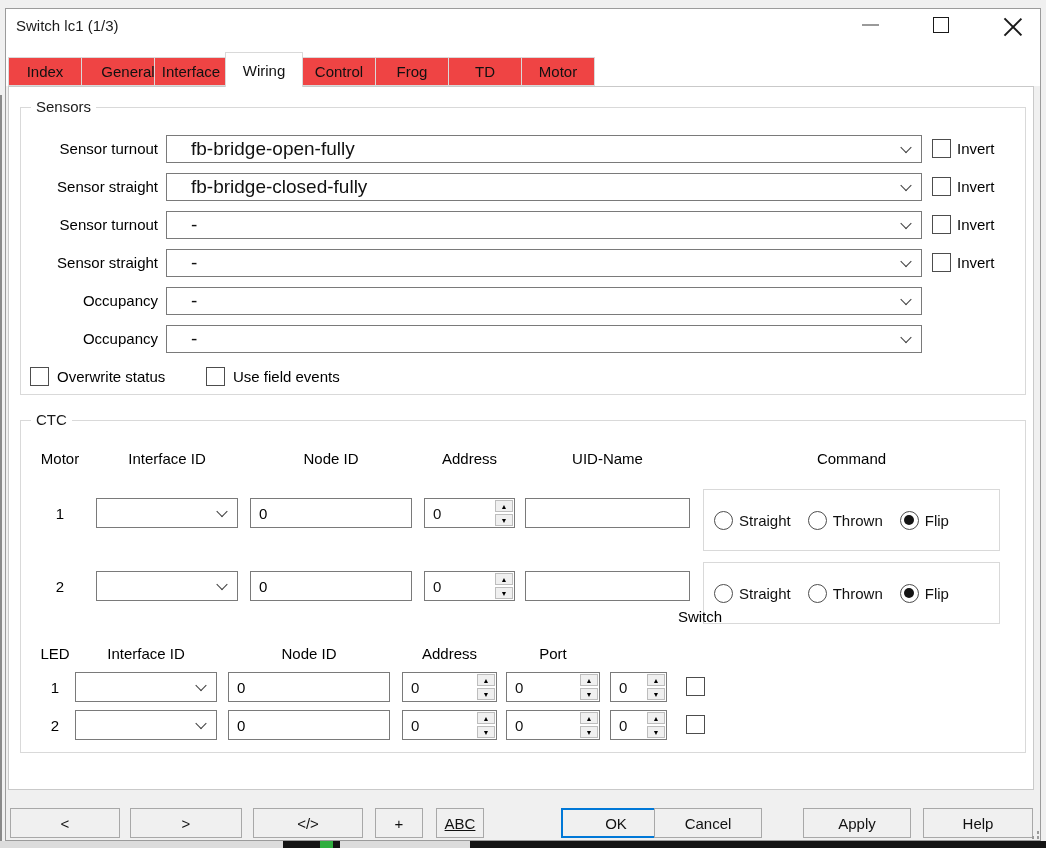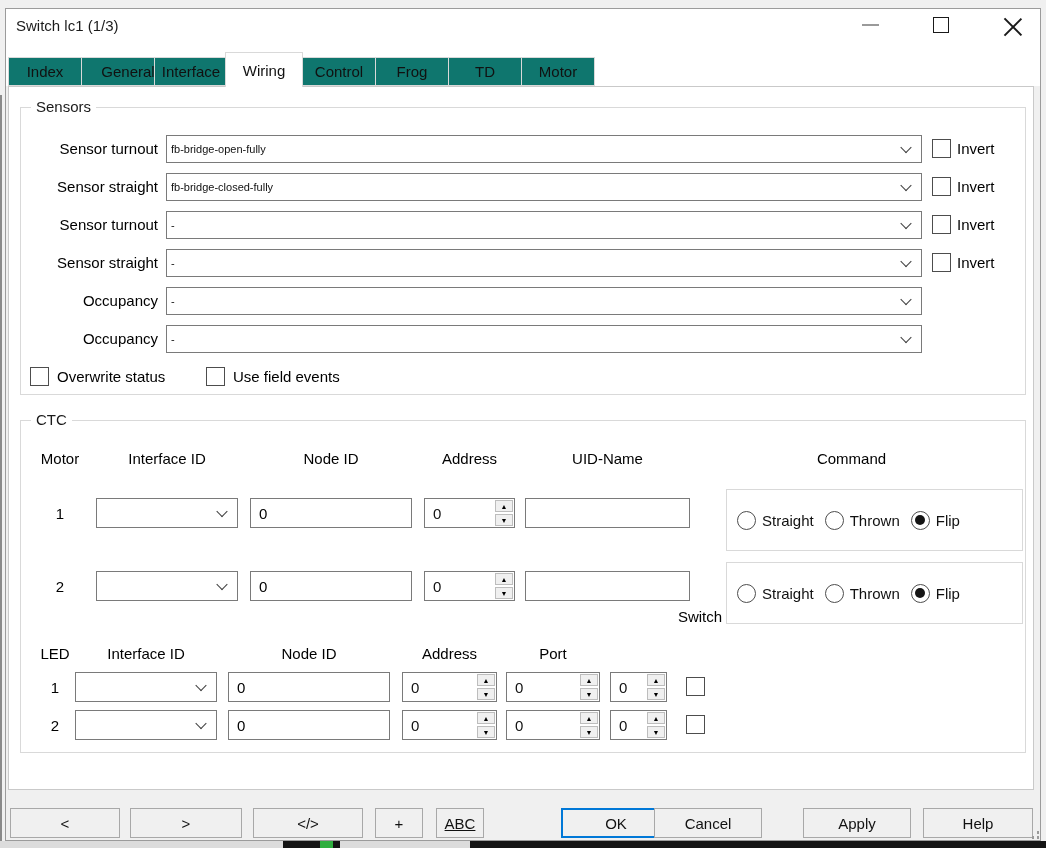--- a/index.html
+++ b/index.html
@@ -10,46 +10,46 @@
   .dialog{left:5px;top:8px;width:1036px;height:833px;background:#f0f0f0;border:1px solid #9b9b9b;}
   .titlebar{left:6px;top:9px;width:1034px;height:41px;background:#fff;}
   .title{left:16px;top:17px;font-size:15px;color:#1a1a1a;}
   .min-dash{left:862px;top:24px;width:17px;height:2px;background:#9a9a9a;}
   .max-box{left:933px;top:17px;width:16px;height:16px;border:1.6px solid #1a1a1a;background:#fff;}
   .close-x{left:1004px;top:16px;width:18px;height:18px;}
   .close-x span{position:absolute;left:8px;top:-1px;width:1.6px;height:24px;background:#1a1a1a;}
   .close-x span:first-child{transform:rotate(45deg);}
   .close-x span:last-child{transform:rotate(-45deg);}
   
-  .tab{top:57px;height:29px;background:#0f766e;border:1px solid #d9d9d9;display:flex;
+  .tab{top:57px;height:29px;background:#ef4444;border:1px solid #d9d9d9;display:flex;
        align-items:center;justify-content:center;font-size:15px;z-index:1;}
   .tab.active{top:52px;height:35px;background:#fff;border-bottom:none;z-index:3;}
   .page{left:8px;top:86px;width:1026px;height:704px;background:#fff;border:1px solid #c9c9c9;z-index:2;}
   .bgline{left:0;top:95px;width:2px;height:753px;background:#8a8a8a;z-index:0;}
   
   .grp{border:1px solid #d9d9d9;z-index:4;}
   .legend{z-index:5;background:#fff;padding:0 5px;font-size:15px;color:#1a1a1a;}
   .lbl{font-size:15px;color:#000;line-height:28px;z-index:5;}
   .rt{text-align:right;}
   .hdr{font-size:15px;color:#000;text-align:center;z-index:5;}
   
   .combo{background:#fff;border:1px solid #7a7a7a;display:flex;align-items:center;
-         padding-left:4px;font-size:11px;z-index:5;}
+         padding-left:24px;font-size:19px;z-index:5;}
   .chev{position:absolute;right:11px;top:50%;width:7px;height:7px;border-right:1.4px solid #404040;
         border-bottom:1.4px solid #404040;transform:translateY(-68%) rotate(45deg);}
   .tinput{background:#fff;border:1px solid #7a7a7a;z-index:5;}
   .tinput input{border:none;outline:none;width:100%;height:100%;padding:0 0 0 8px;margin:0;
         font:15px "Liberation Sans",sans-serif;background:transparent;color:#000;box-sizing:border-box;}
   .spin{background:#fff;border:1px solid #7a7a7a;display:flex;z-index:5;}
   .spin .val{flex:1;padding-left:8px;display:flex;align-items:center;font-size:15px;overflow:hidden;}
   .spin .btns{width:18px;display:flex;flex-direction:column;justify-content:space-between;padding:1px;}
   .spin .b{height:12px;background:#f0f0f0;border:1px solid #bdbdbd;display:flex;align-items:center;
         justify-content:center;font-size:7px;color:#000;box-sizing:border-box;}
   .cb{width:19px;height:19px;background:#fff;border:1px solid #4d4d4d;z-index:5;}
-  .cmdbox{border:1px solid #d9d9d9;display:flex;align-items:center;padding-left:10px;gap:11px;z-index:5;background:#fff;margin-left:23px;}
+  .cmdbox{border:1px solid #d9d9d9;display:flex;align-items:center;padding-left:10px;gap:17px;z-index:5;background:#fff;}
   .ritem{display:flex;align-items:center;gap:6px;font-size:15px;}
   .radio{width:19px;height:19px;border-radius:50%;border:1px solid #4d4d4d;background:#fff;
         position:relative;box-sizing:border-box;flex:0 0 auto;}
   .radio.on::after{content:"";position:absolute;inset:3.5px;border-radius:50%;background:#141414;}
   
   .btn{top:808px;height:30px;background:#f0f0f0;border:1px solid #a8a8a8;display:flex;align-items:center;
        justify-content:center;font-size:15px;color:#111;z-index:5;}
   .btn.primary{border:2px solid #0078d7;}
   .grip{width:2.5px;height:2.5px;background:#9a9a9a;z-index:6;}
   

